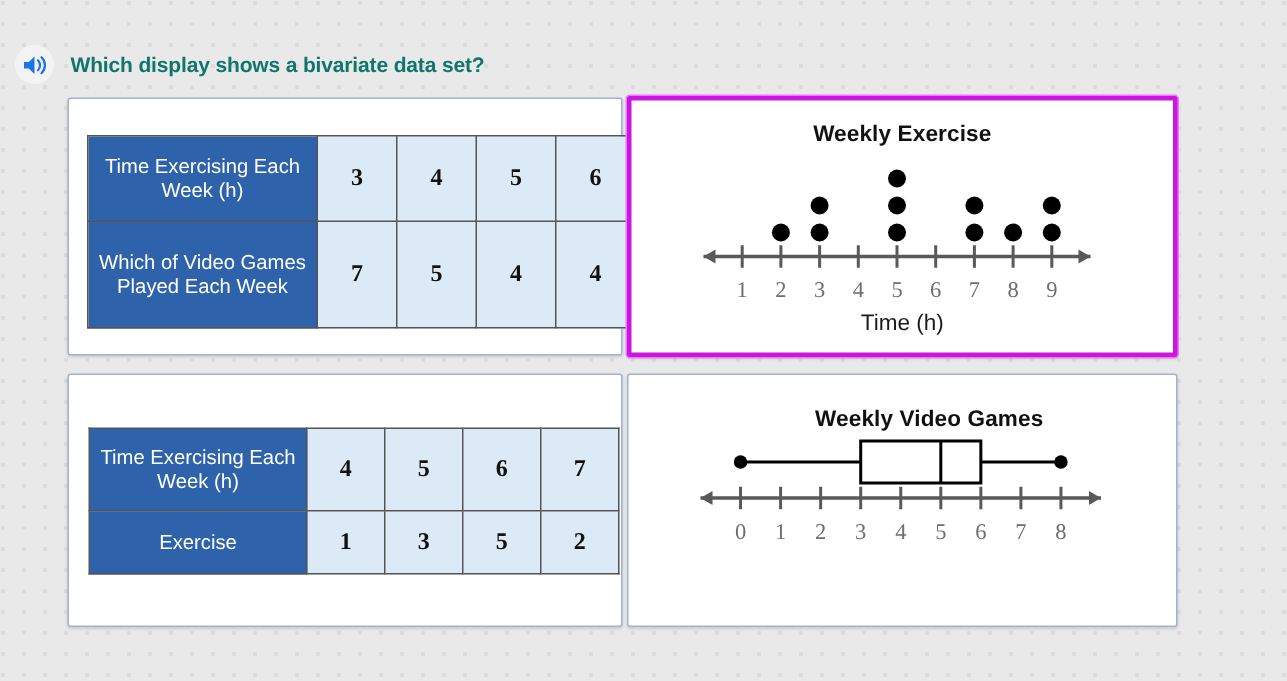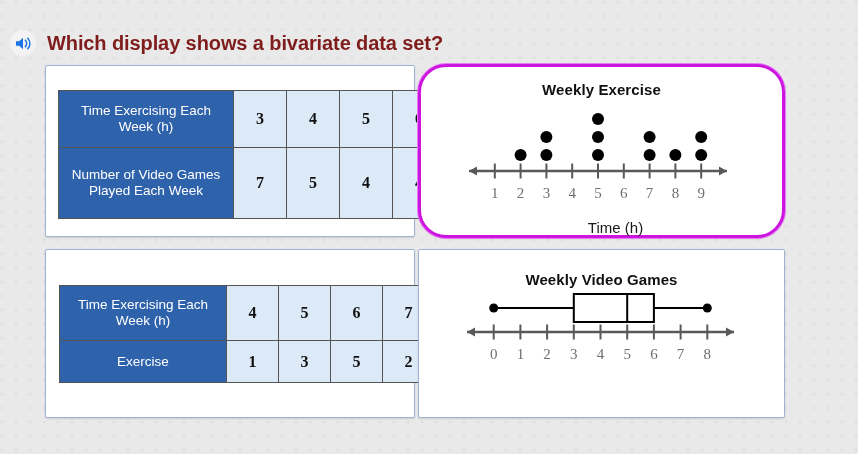--- a/index.html
+++ b/index.html
@@ -33,63 +33,63 @@
     border-radius: 50%;
     background: #f3f3f3;
     display: flex;
     align-items: center;
     justify-content: center;
     flex: 0 0 auto;
     cursor: pointer;
   }
   .question-text {
     margin-left: 11px;
-    font-size: 20px;
+    font-size: 14px;
     font-weight: bold;
-    color: #7f1d1d;
+    color: #0f766e;
     letter-spacing: -0.1px;
   }
 
   
   .panel {
     position: absolute;
     background: #ffffff;
     box-sizing: border-box;
     border: 1px solid #9fb4d4;
     border-radius: 2px;
     box-shadow: 0 1px 2px rgba(0,0,0,0.12);
     cursor: pointer;
   }
   .panel.selected {
     border: 3px solid #cc16e0;
     box-shadow: 0 0 0 1px #e77bf5, 0 1px 2px rgba(0,0,0,0.12);
   }
   #panel-a { left: 45px;  top: 65px;  width: 370px; height: 172px; }
-  #panel-b { left: 418px; top: 64px;  width: 367px; height: 174px; border-radius: 28px; }
+  #panel-b { left: 418px; top: 64px;  width: 367px; height: 174px; }
   #panel-c { left: 45px;  top: 249px; width: 370px; height: 169px; }
   #panel-d { left: 418px; top: 249px; width: 367px; height: 169px; }
 
   
   .data-table {
     border-collapse: collapse;
     table-layout: fixed;
     border: 1px solid #545454;
   }
   #table-a { position: absolute; left: 12px; top: 24px; width: 343px; }
   #table-c { position: absolute; left: 13px; top: 35px; width: 330px; }
   .data-table th {
     background: #2e62ab;
     color: #ffffff;
     font-family: "Liberation Sans", sans-serif;
     font-weight: normal;
     font-size: 13.5px;
     line-height: 1.18;
     text-align: center;
     border: 1px solid #545454;
-    padding: 5px 12px;
+    padding: 5px 1px;
   }
   .data-table td {
     background: #dce9f7;
     color: #111111;
     font-family: "Liberation Serif", serif;
     font-size: 16px;
     font-weight: bold;
     text-align: center;
     border: 1px solid #545454;
     padding: 4px 2px;
@@ -107,29 +107,29 @@
   .plot-title {
     position: absolute;
     left: 0; width: 100%;
     text-align: center;
     font-size: 15px;
     font-weight: bold;
     color: #111111;
     letter-spacing: 0.1px;
   }
   #title-b { top: 14px; }
-  #title-d { top: 21px; }
+  #title-d { top: 21px; margin-left: 18px; }
   .axis-caption {
     position: absolute;
     left: 0; width: 100%;
     text-align: center;
     font-size: 15px;
     color: #1a1a1a;
   }
-  #caption-b { top: 152px; margin-left: 14px; }
+  #caption-b { top: 140px; }
   #caption-d { top: 116px; }
   .plot-svg { position: absolute; left: 0; top: 0; }
   .tick-label {
     font-family: "Liberation Serif", serif;
     font-size: 15px;
     fill: #6e6e6e;
     text-anchor: middle;
   }
 </style>
 </head>
@@ -150,21 +150,21 @@
   <table class="data-table" id="table-a">
     <tbody>
         <tr>
       <th>Time Exercising Each Week (h)</th>
       <td>3</td>
       <td>4</td>
       <td>5</td>
       <td>6</td>
     </tr>
     <tr>
-      <th>Number of Video Games Played Each Week</th>
+      <th>Which of Video Games Played Each Week</th>
       <td>7</td>
       <td>5</td>
       <td>4</td>
       <td>4</td>
     </tr>
   </tbody>
     </table>
 </div>
 
 <div class="panel selected" id="panel-b">

